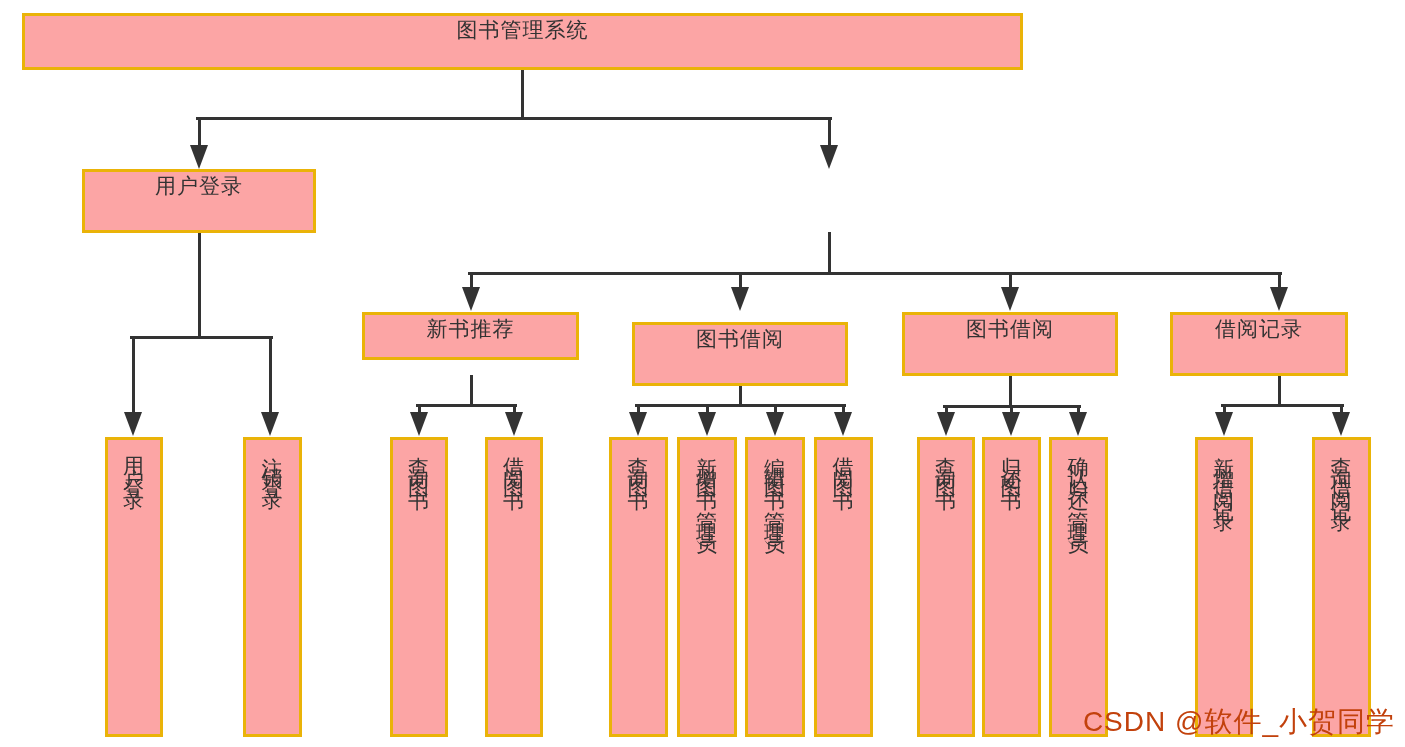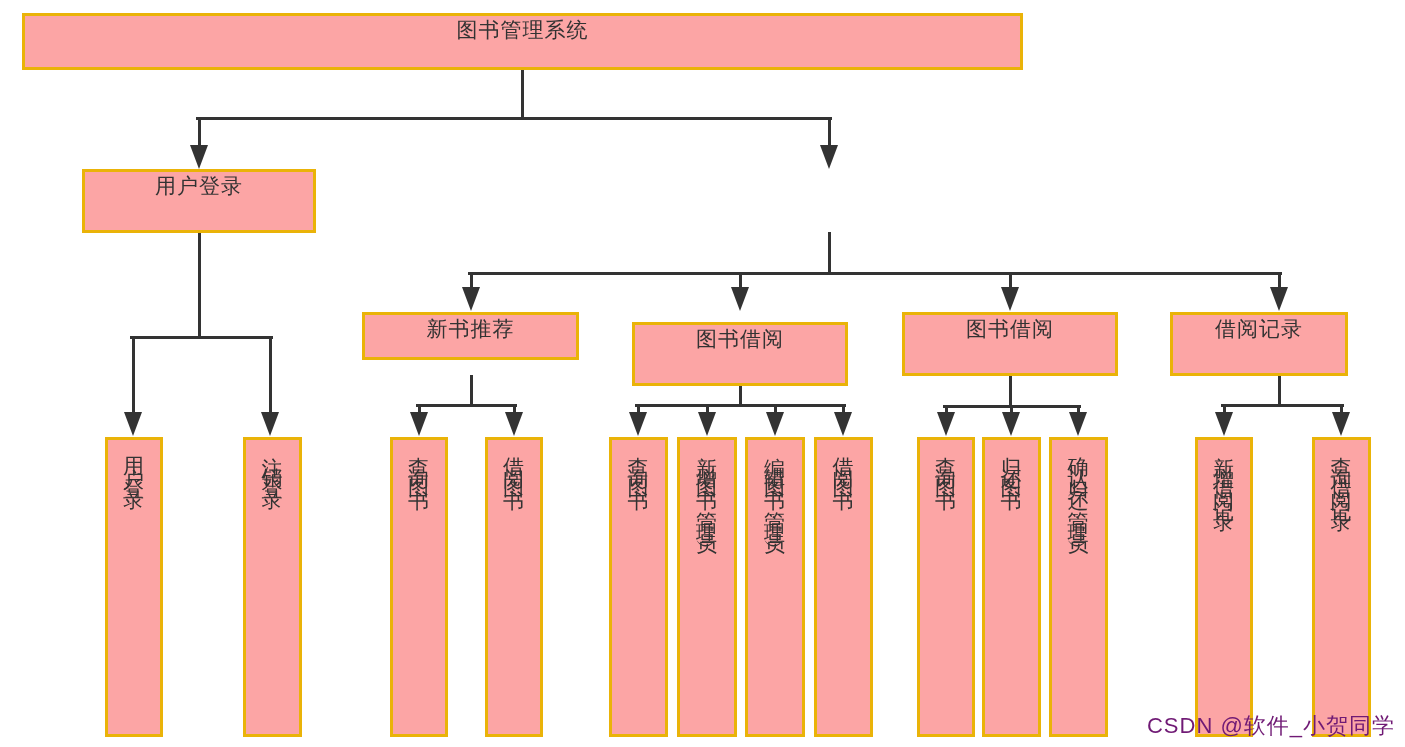--- a/index.html
+++ b/index.html
@@ -45,22 +45,22 @@
     height: 0;
     border-left: 9px solid transparent;
     border-right: 9px solid transparent;
     border-top: 24px solid #333333;
     z-index: 1;
   }
   .watermark {
     position: absolute;
     right: 10px;
     bottom: 6px;
-    font-size: 22px;
-    color: #701a75;
+    font-size: 28px;
+    color: #c2410c;
     letter-spacing: 1px;
     z-index: 5;
     white-space: nowrap;
   }
 </style>
 </head>
 <body>
 
 <div class="canvas">
   <div class="watermark">CSDN @软件_小贺同学</div>

